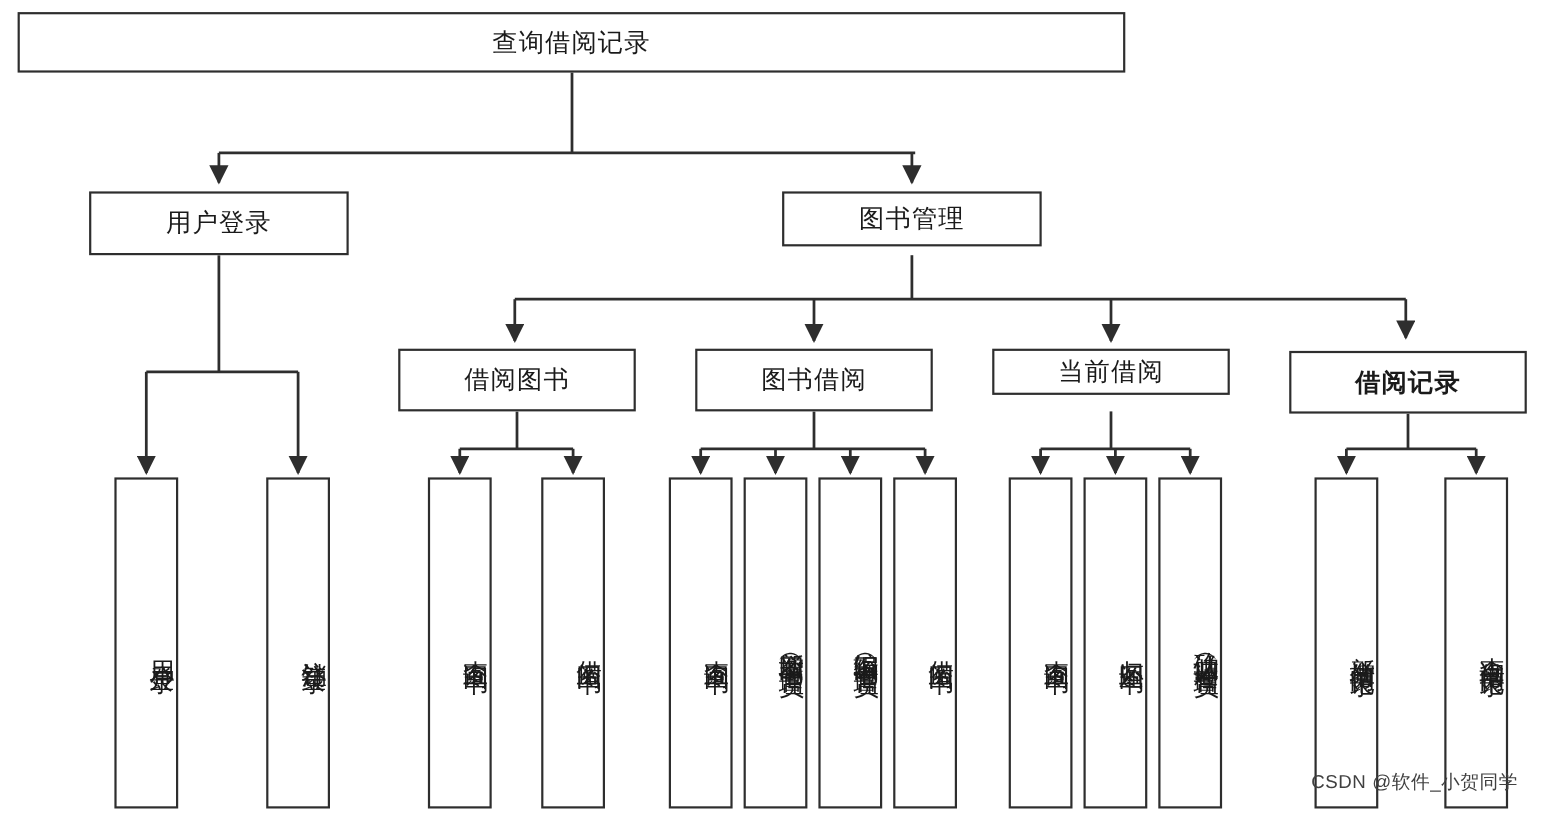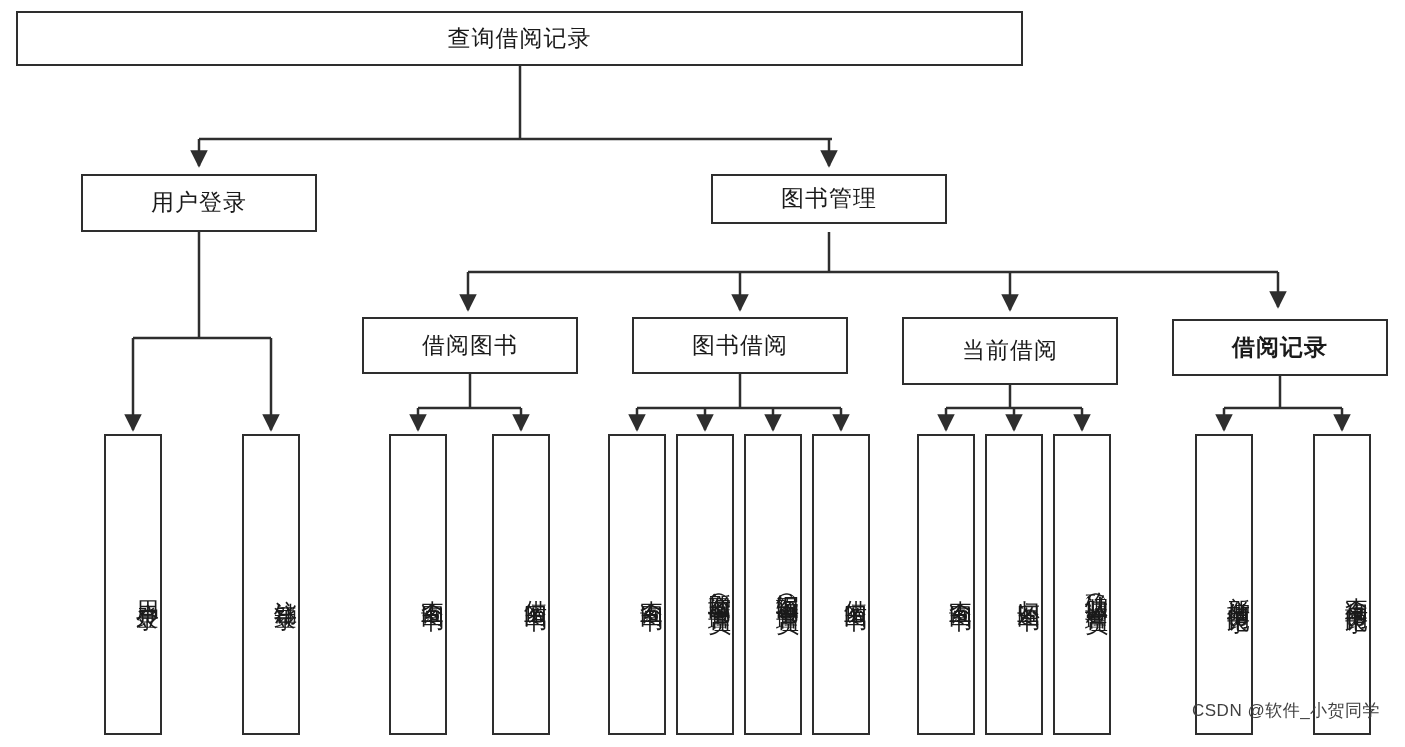--- a/index.html
+++ b/index.html
@@ -152,21 +152,21 @@
   </div>
 
   <div class="node node-h" style="left:362px; top:317px; width:216px; height:57px;">
     <span>借阅图书</span>
   </div>
 
   <div class="node node-h" style="left:632px; top:317px; width:216px; height:57px;">
     <span>图书借阅</span>
   </div>
 
-  <div class="node node-h" style="left:902px; top:317px; width:216px; height:68px;">
+  <div class="node node-h" style="left:902px; top:317px; width:216px; height:42px;">
     <span>当前借阅</span>
   </div>
 
   <div class="node node-h" style="left:1172px; top:319px; width:216px; height:57px;font-weight:bold;">
     <span>借阅记录</span>
   </div>
 
   <div class="node node-v" style="left:104px; top:434px; width:58px; height:301px;">
     <span>用户登录</span>
   </div>

